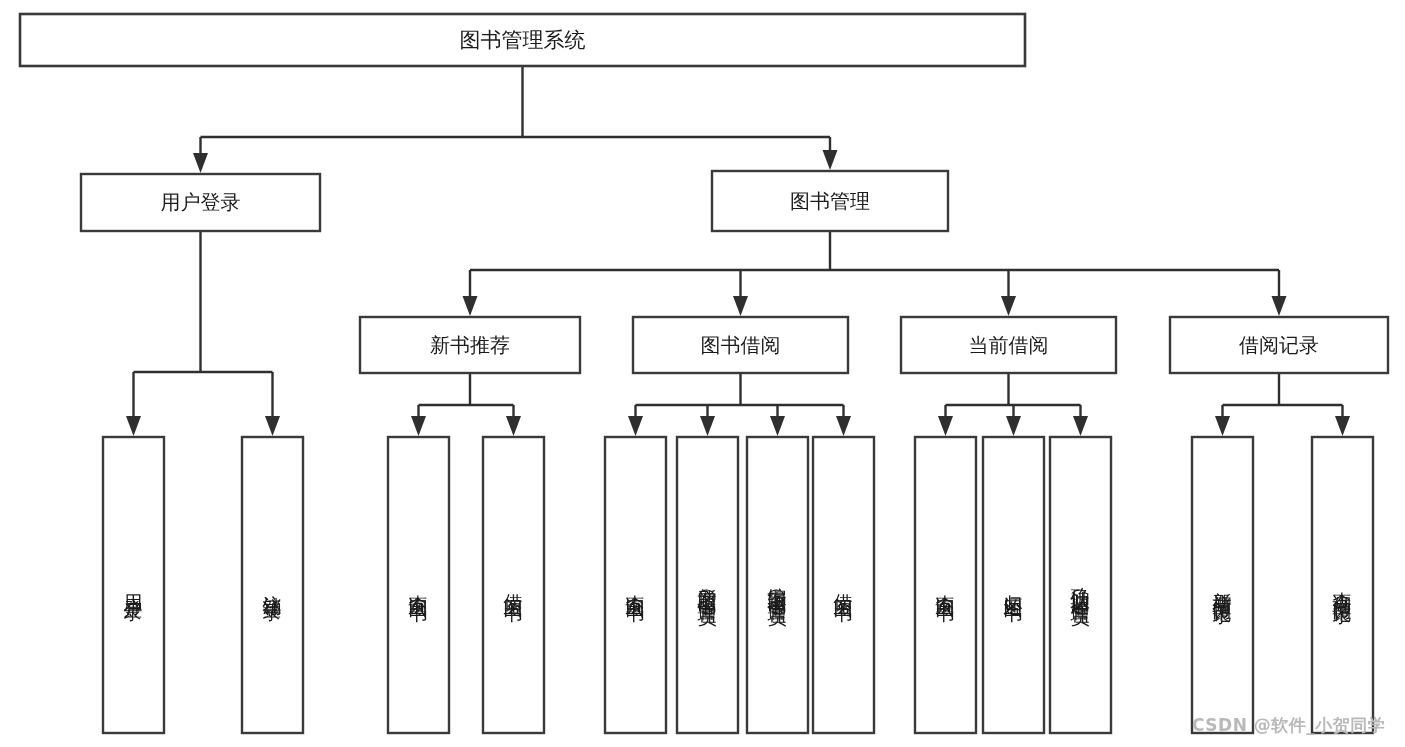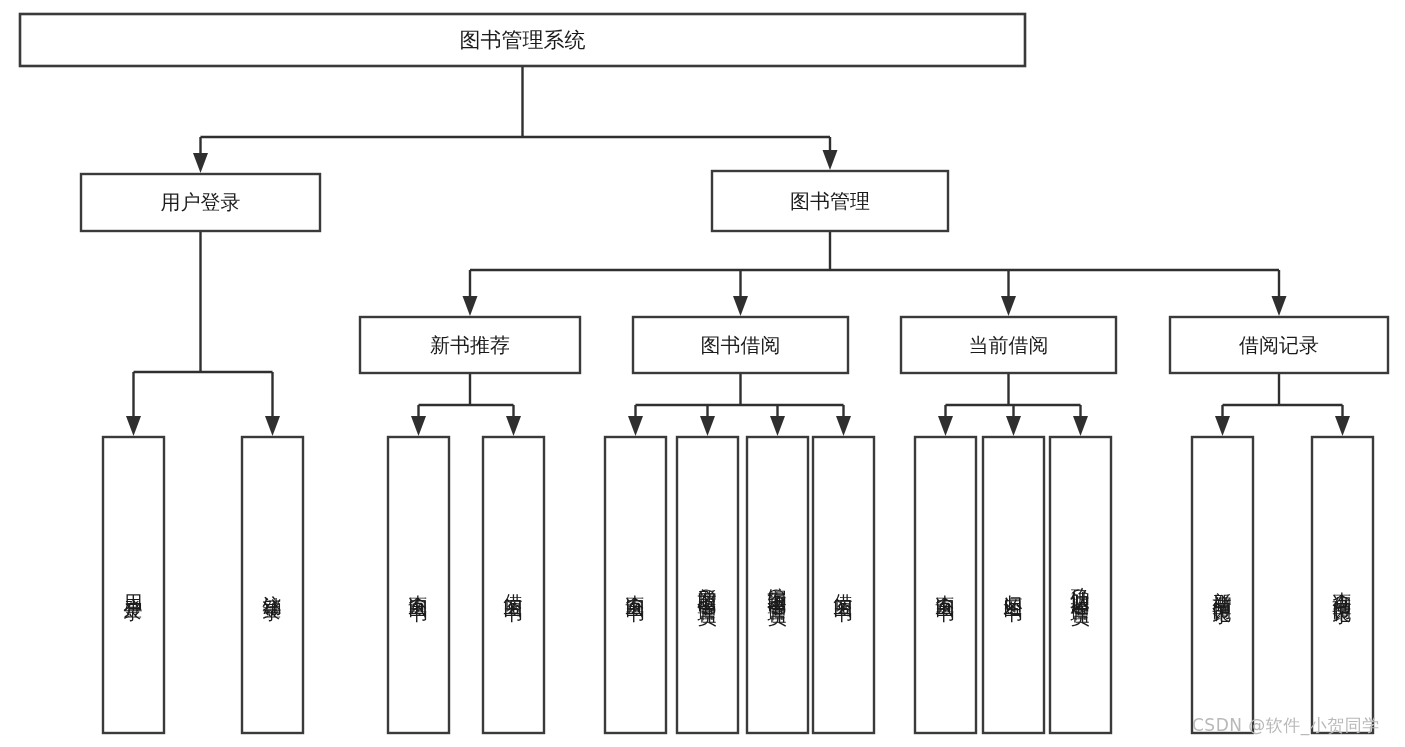--- a/index.html
+++ b/index.html
@@ -202,15 +202,15 @@
       <div class="leaf-label" style="left: 677px; top: 437px; width: 61px; height: 296px;">新增图书（管理员）</div>
       <div class="leaf-label" style="left: 747px; top: 437px; width: 61px; height: 296px;">编辑图书（管理员）</div>
       <div class="leaf-label" style="left: 813px; top: 437px; width: 61px; height: 296px;">借阅图书</div>
       <div class="leaf-label" style="left: 915px; top: 437px; width: 61px; height: 296px;">查询图书</div>
       <div class="leaf-label" style="left: 983px; top: 437px; width: 61px; height: 296px;">归还图书</div>
       <div class="leaf-label" style="left: 1050px; top: 437px; width: 61px; height: 296px;">确认归还（管理员）</div>
       <div class="leaf-label" style="left: 1192px; top: 437px; width: 61px; height: 296px;">新增借阅记录</div>
       <div class="leaf-label" style="left: 1312px; top: 437px; width: 61px; height: 296px;">查询借阅记录</div>
     </div>
 
-  <div class="watermark" style="left: 1192px; top: 714px;">CSDN @软件_小贺同学</div>
+  <div class="watermark" style="left: 1192px; top: 714px; font-weight: bold;">CSDN @软件_小贺同学</div>
 
 </div>
 
 </body></html>

